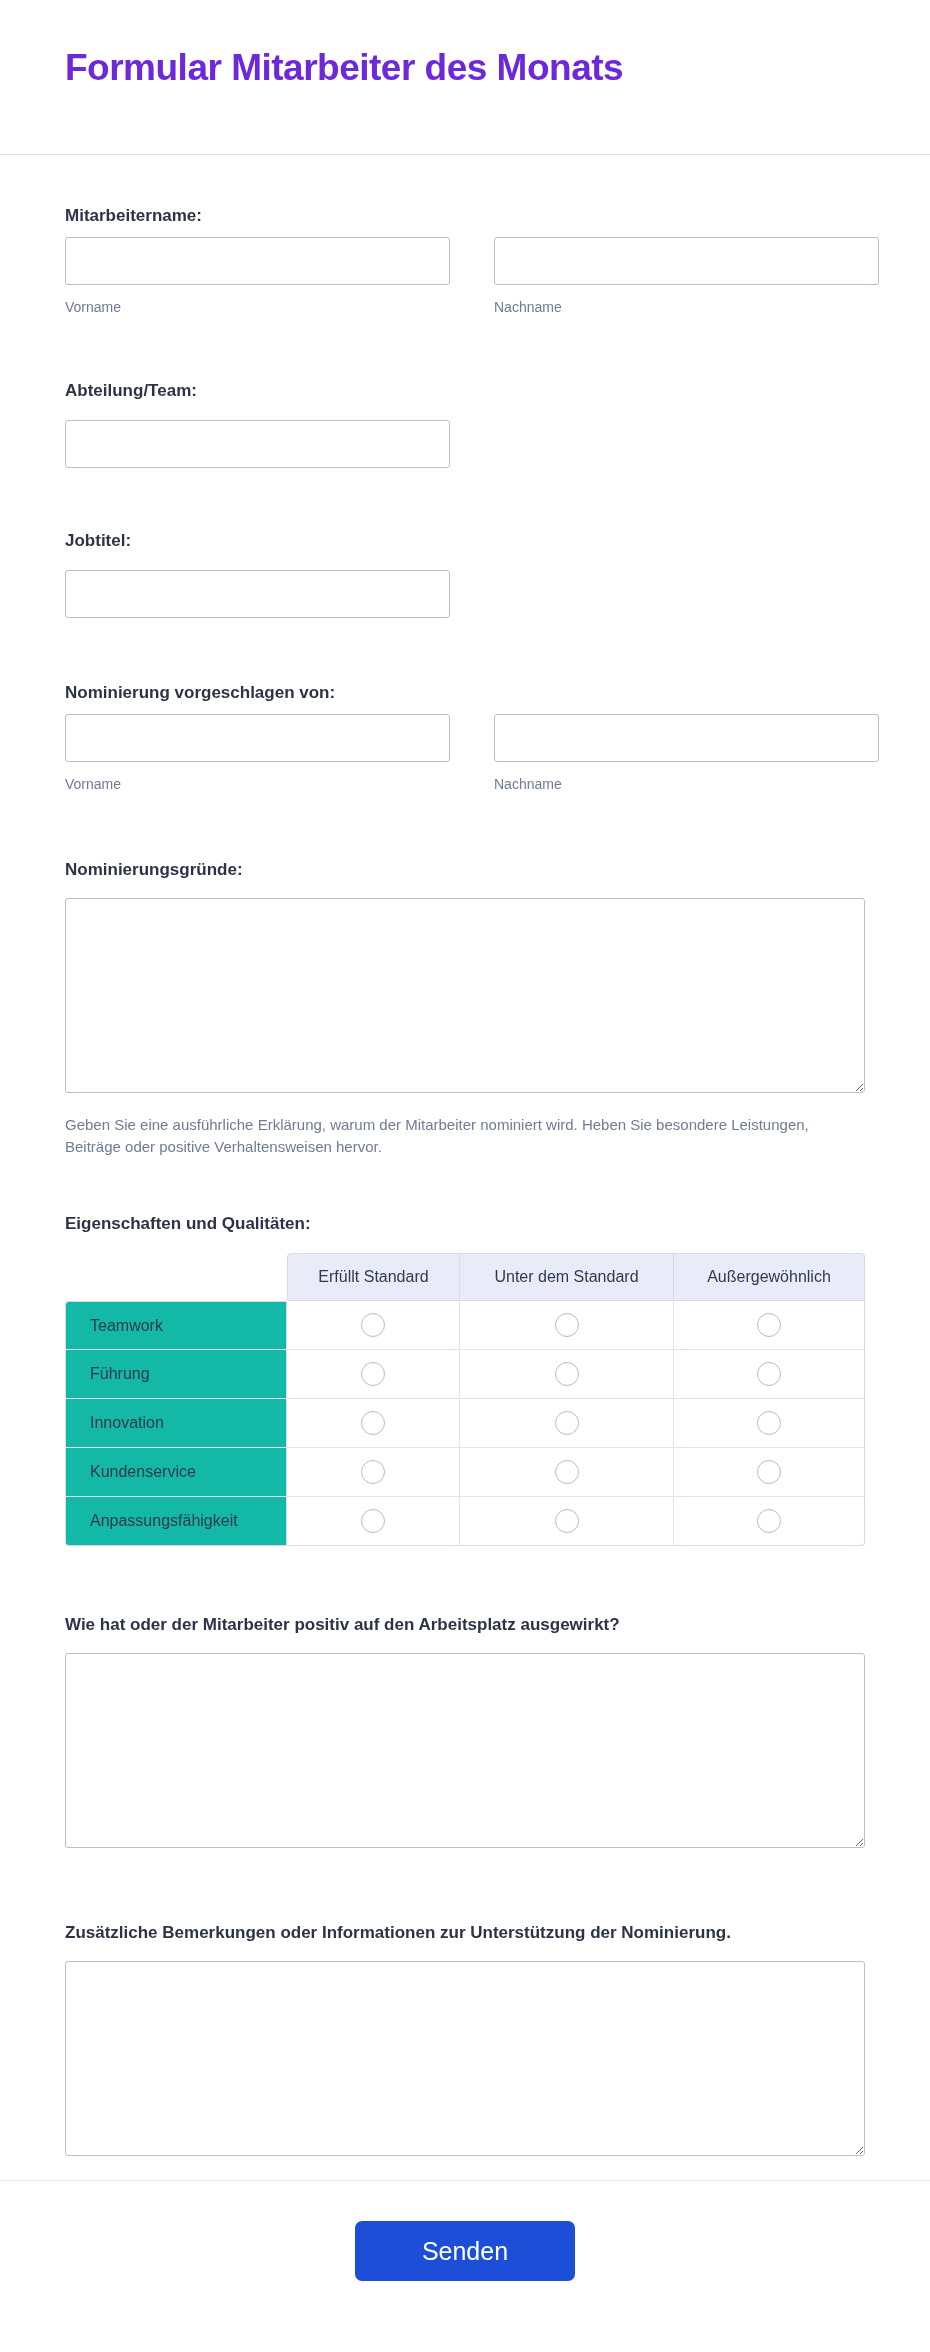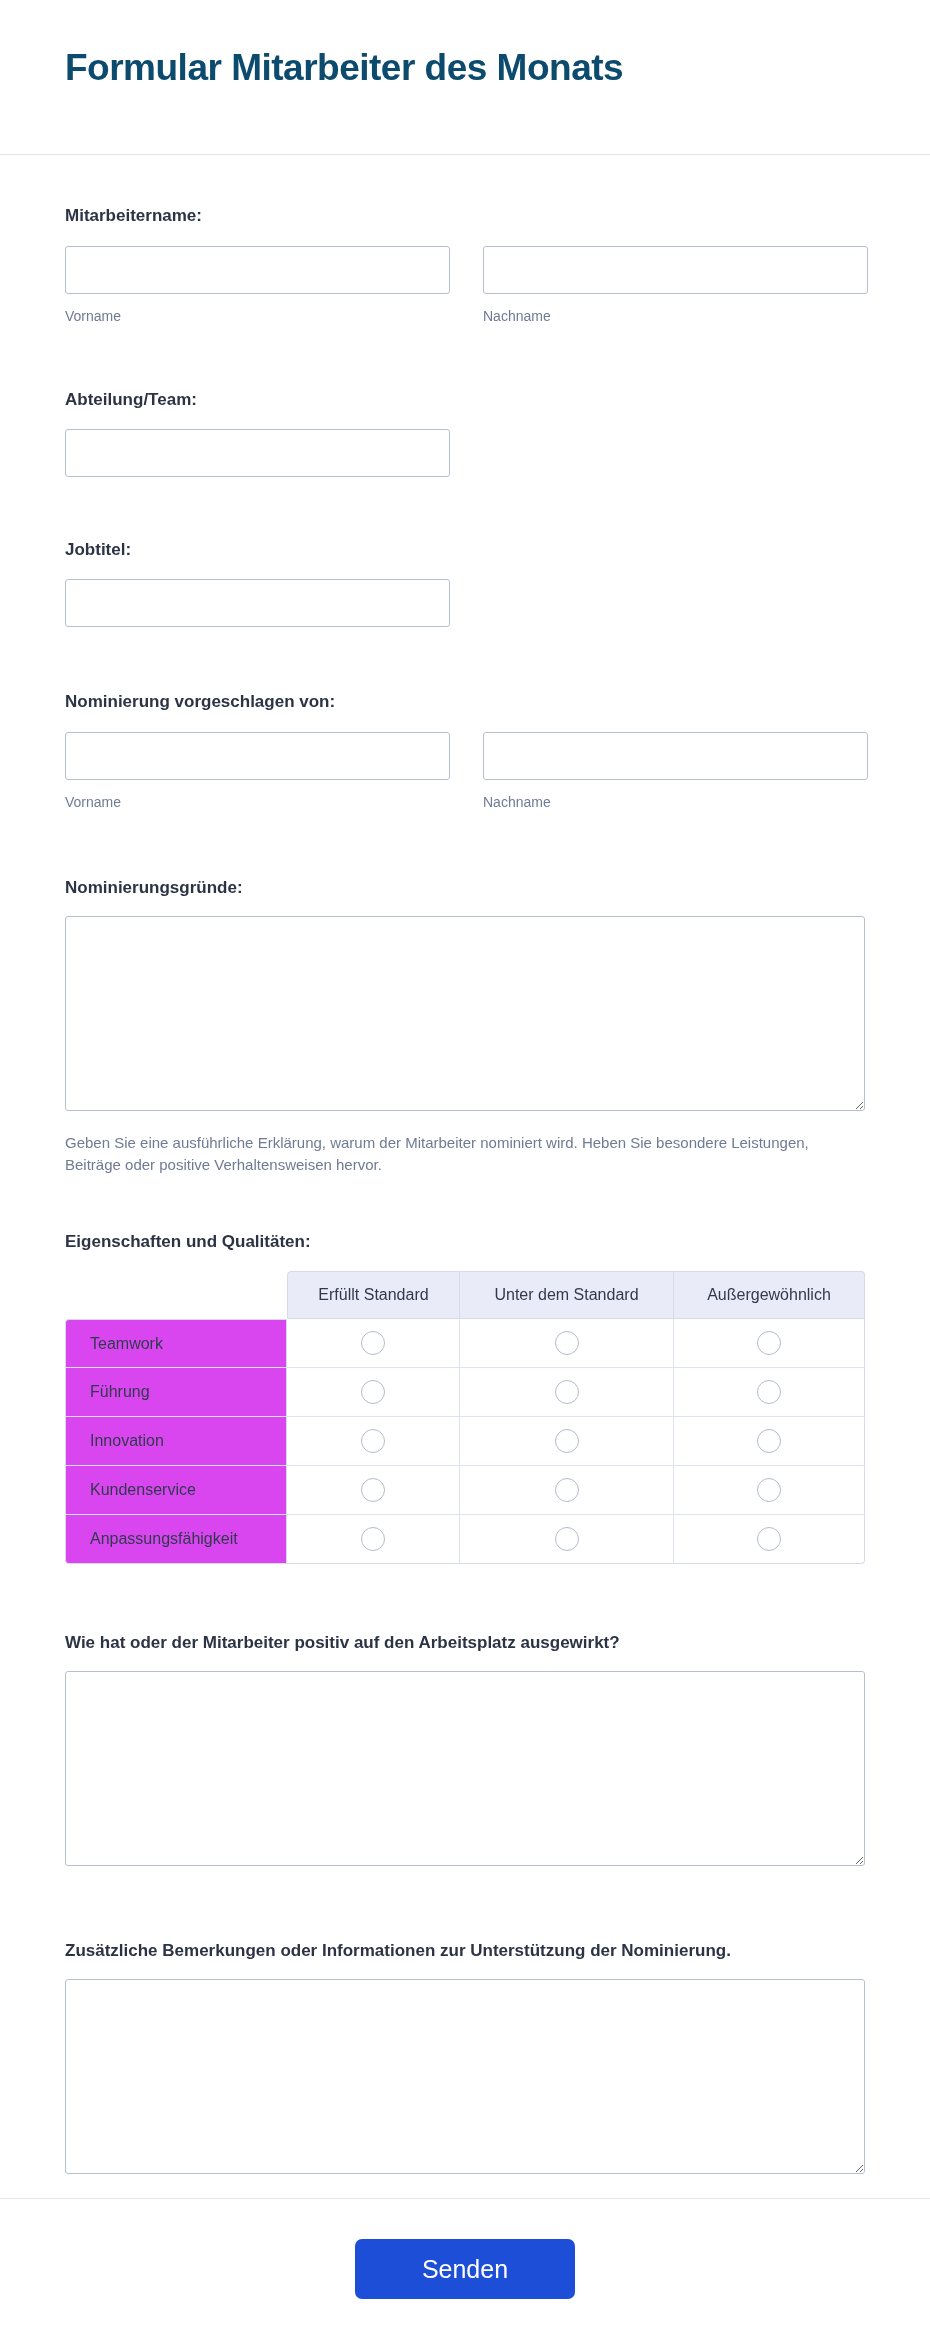--- a/index.html
+++ b/index.html
@@ -13,38 +13,38 @@
     width: 930px;
     min-height: 2352px;
     background: #ffffff;
     margin: 0;
   }
 
   
   .form-header { padding: 44px 65px 0 65px; border-bottom: 1px solid #dfe3ea; }
   .form-title {
     font-size: 37px; line-height: 48px; font-weight: 700;
-    color: #0c4a6e; margin: 0 0 62px 0; letter-spacing: -0.5px;
+    color: #6d28d9; margin: 0 0 62px 0; letter-spacing: -0.5px;
   }
 
   
   .form-body { padding: 0 65px; }
   .q-label {
     font-size: 17px; font-weight: 600; color: #2c3345; line-height: 22px;
   }
   .s1 { margin-top: 50px; }
   .s2 { margin-top: 64px; }
   .s3 { margin-top: 62px; }
   .s4 { margin-top: 64px; }
   .s5 { margin-top: 66px; }
   .s6 { margin-top: 55px; }
   .s7 { margin-top: 68px; }
   .s8 { margin-top: 74px; }
 
-  .name-row { display: flex; gap: 33px; margin-top: 19px; }
+  .name-row { display: flex; gap: 44px; margin-top: 10px; }
   .name-col { width: 385px; }
   input.text-input {
     width: 385px; height: 48px;
     border: 1px solid #b8c0d0; border-radius: 3px;
     background: #fff; font-size: 16px; padding: 0 12px;
     color: #2c3345; outline: none; display: block;
     font-family: "Liberation Sans", sans-serif;
   }
   .single-input { margin-top: 18px; }
   .sublabel { font-size: 14px; color: #6f7a94; margin-top: 13px; line-height: 18px; }
@@ -71,21 +71,21 @@
   .m-head {
     height: 48px; background: #e9ecf8;
     border-top: 1px solid #d6dbe9; border-bottom: 1px solid #d6dbe9;
     border-right: 1px solid #d6dbe9;
     display: flex; align-items: center; justify-content: center;
     font-size: 16px; color: #303a4e; text-align: center;
   }
   .m-head.first { border-left: 1px solid #d6dbe9; border-top-left-radius: 4px; }
   .m-head.last  { border-top-right-radius: 4px; }
   .m-label {
-    height: 49px; background: #d946ef;
+    height: 49px; background: #14b8a6;
     border-left: 1px solid #d6dbe9; border-right: 1px solid #d6dbe9;
     border-bottom: 1px solid #dfe3ef;
     display: flex; align-items: center; padding-left: 24px;
     font-size: 16px; color: #303a4e;
   }
   .m-label.first { border-top: 1px solid #d6dbe9; border-top-left-radius: 4px; }
   .m-label.last  { border-bottom: 1px solid #d6dbe9; border-bottom-left-radius: 4px; }
   .m-cell {
     height: 49px; background: #fff;
     border-right: 1px solid #dfe3ef; border-bottom: 1px solid #dfe3ef;

